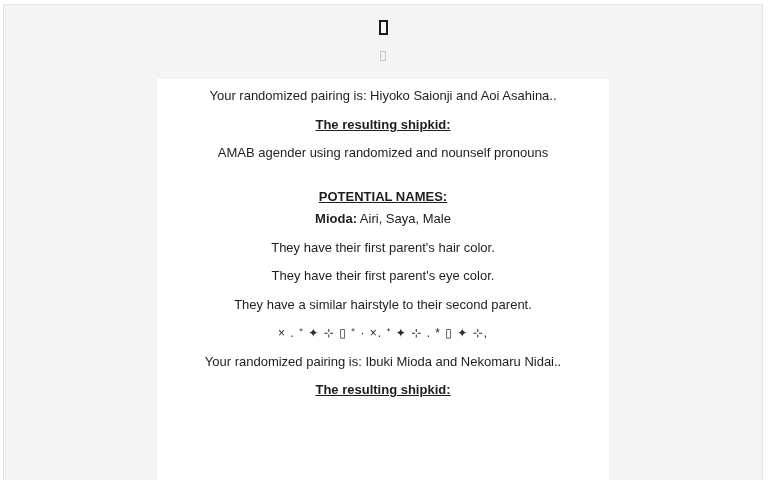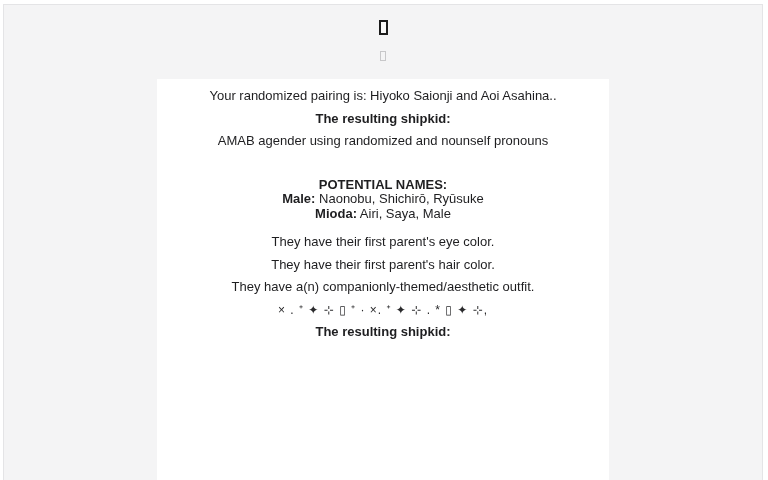--- a/index.html
+++ b/index.html
@@ -43,27 +43,28 @@
     margin: 18px auto 0;
     box-sizing: border-box;
     background: #ffffff;
     padding: 1px 18px 60px;
     min-height: 560px;
     text-align: center;
     color: #1e1e20;
     font-size: 13px;
     line-height: 14.5px;
   }
-  .card p { margin: 8px 0; }
+  .card p { margin: 14px 0; }
   .card p.first { margin-top: 9px; }
   .hd {
     font-weight: bold;
+    text-decoration: underline;
   }
   .names { margin: 29px 0 14px; }
-  .names div { margin: 0; }
+  .names div { margin: 8px; }
   b { font-weight: bold; }
   .divider {
     font-size: 12px;
     letter-spacing: 1px;
     color: #2a2a2c;
   }
 </style>
 </head>
 <body>
 
@@ -75,28 +76,28 @@
   <div class="card">
 
     <p class="first">Your randomized pairing is: Hiyoko Saionji and Aoi Asahina..</p>
 
     <p class="hd">The resulting shipkid:</p>
 
     <p>AMAB agender using randomized and nounself pronouns</p>
 
     <div class="names">
       <div class="hd">POTENTIAL NAMES:</div>
-      <div><b>Male:</b><span> Naonobu, Shichirō, Ryūsuke</span></div>
       <div><b>Mioda:</b><span> Airi, Saya, Male</span></div>
     </div>
 
 
+    <p>They have their first parent's hair color.</p>
     <p>They have their first parent's eye color.</p>
-    <p>They have their first parent's hair color.</p>
-    <p>They have a(n) companionly-themed/aesthetic outfit.</p>
+    <p>They have a similar hairstyle to their second parent.</p>
 
     <p class="divider">× . ⁺ ✦ ⊹ ▯ ⁺ · ×. ⁺ ✦ ⊹ . * ▯ ✦ ⊹,</p>
 
+    <p>Your randomized pairing is: Ibuki Mioda and Nekomaru Nidai..</p>
 
     <p class="hd">The resulting shipkid:</p>
 
   </div>
 </div>
 
 </body></html>

